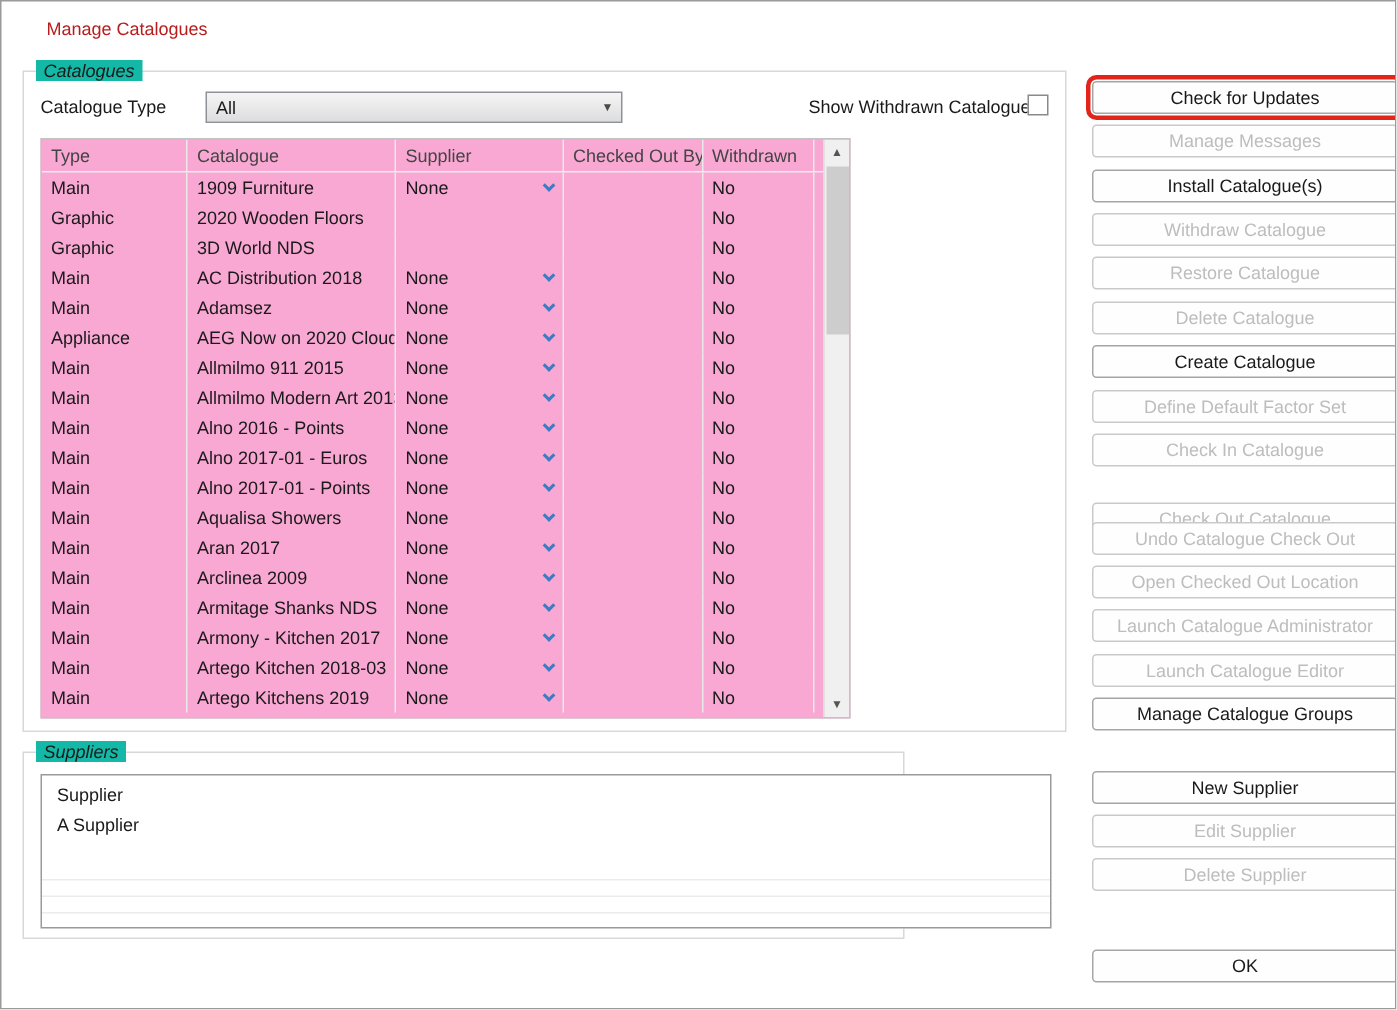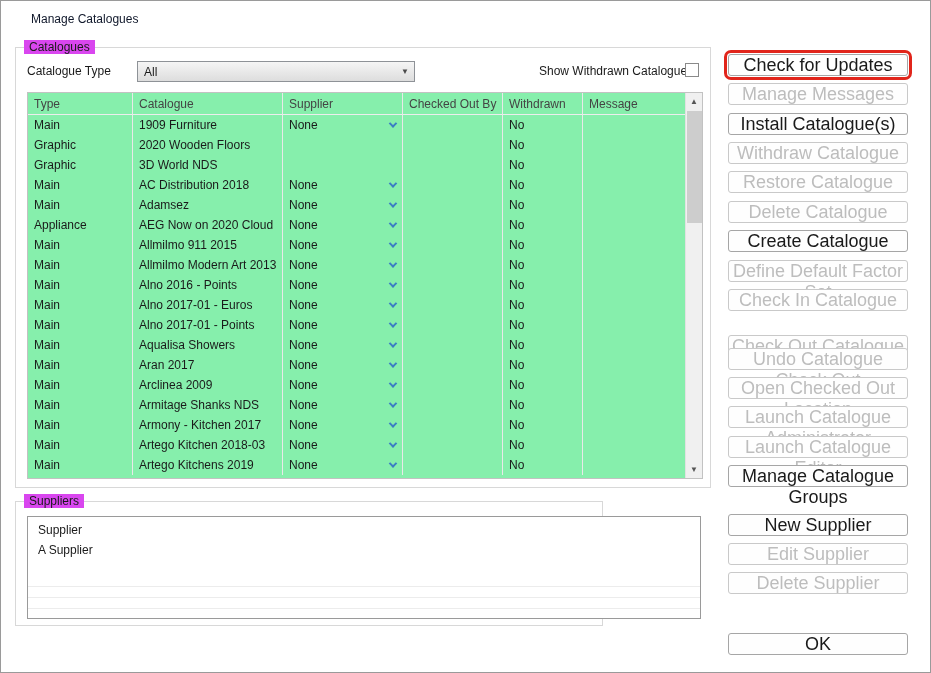--- a/index.html
+++ b/index.html
@@ -10,47 +10,47 @@
     color:#1a1a1a;
     width:931px; height:673px;
   }
   .dialog {
     position:relative;
     width:931px; height:673px;
     background:#fff;
     border:1px solid #9a9a9a;
     overflow:hidden;
   }
-  .title { position:absolute; left:30px; top:11px; color:#0f172a; }
+  .title { position:absolute; left:30px; top:11px; color:#b91c1c; }
 
   
   .group { position:absolute; border:1px solid #d8d8d8; background:#fff; }
-  .group-label { position:absolute; top:-8px; left:8px; background:#d946ef; padding:0 5px; color:#1a1a1a; }
+  .group-label { position:absolute; top:-8px; left:8px; background:#14b8a6; padding:0 5px; color:#1a1a1a;font-style:italic; }
   .catalogues-group { left:14px; top:46px; width:696px; height:441px; }
   .suppliers-group  { left:14px; top:500px; width:588px; height:125px; }
 
   
   .ct-label { position:absolute; left:11px; top:16px; }
   .combobox {
     position:absolute; left:121px; top:13px; width:278px; height:21px;
     border:1px solid #8e9297;
     background:linear-gradient(#f5f5f5,#dddddd);
     display:flex; align-items:center; padding-left:6px; cursor:default;
   }
   .combo-arrow { margin-left:auto; width:18px; text-align:center; color:#4a4a4a; font-size:8px; }
   .swc-label { position:absolute; left:523px; top:16px; }
   .checkbox {
     position:absolute; left:669px; top:15px; width:14px; height:14px;
     border:1px solid #8a8a8a; background:#fff; cursor:pointer;
   }
 
   
   .table {
-    position:absolute; left:11px; top:44px; width:676px; height:387px;
-    border:1px solid #c2c2c2; background:#86efac; overflow:hidden;
+    position:absolute; left:11px; top:44px; width:540px; height:387px;
+    border:1px solid #c2c2c2; background:#f9a8d4; overflow:hidden;
   }
   .thead { display:flex; height:22px; color:#444; border-bottom:1px solid #ededed; margin-right:17px; }
   .hcell { cursor:default; }
   .trow { display:flex; height:20px; margin-right:17px; }
   .cell {
     height:100%; padding-left:6px; border-right:1px solid #e9e9e9;
     display:flex; align-items:center; overflow:hidden; white-space:nowrap;
   }
   .w-type{ width:105px; } .w-cat{ width:150px; } .w-sup{ width:120px; }
   .w-out{ width:100px; } .w-wd{ width:80px; } .w-msg{ flex:1; border-right:none; }
@@ -71,23 +71,23 @@
   .scroll-btn {
     position:absolute; left:0; width:100%; height:17px;
     display:flex; align-items:center; justify-content:center;
     font-size:8px; color:#555; cursor:pointer;
   }
   .scroll-btn.up { top:0; } .scroll-btn.down { bottom:0; }
   .scroll-thumb { position:absolute; left:1px; top:18px; width:15px; height:112px; background:#cdcdcd; cursor:grab; }
 
   
   .win-btn {
-    position:absolute; left:727px; width:180px; height:22px;
+    position:absolute; left:727px; width:204px; height:22px;
     background:#fefefe; border:1px solid #a6a6a6; border-radius:3px;
-    font-family:inherit; font-size:18px; color:var(--enabled-text,#1a1a1a);
+    font-family:inherit; font-size:12px; color:var(--enabled-text,#1a1a1a);
     text-align:center; padding:0; cursor:pointer;
   }
   .win-btn.disabled { color:var(--disabled-text,#bdbdbd); border-color:#c9c9c9; cursor:default; }
   .win-btn.highlighted { outline:3px solid var(--highlight-red,#e1251b); outline-offset:1px; }
 
   
   .supplier-list {
     position:absolute; left:11px; top:14px; width:674px; height:103px;
     border:1px solid #9a9a9a; background:#fff;
   }

